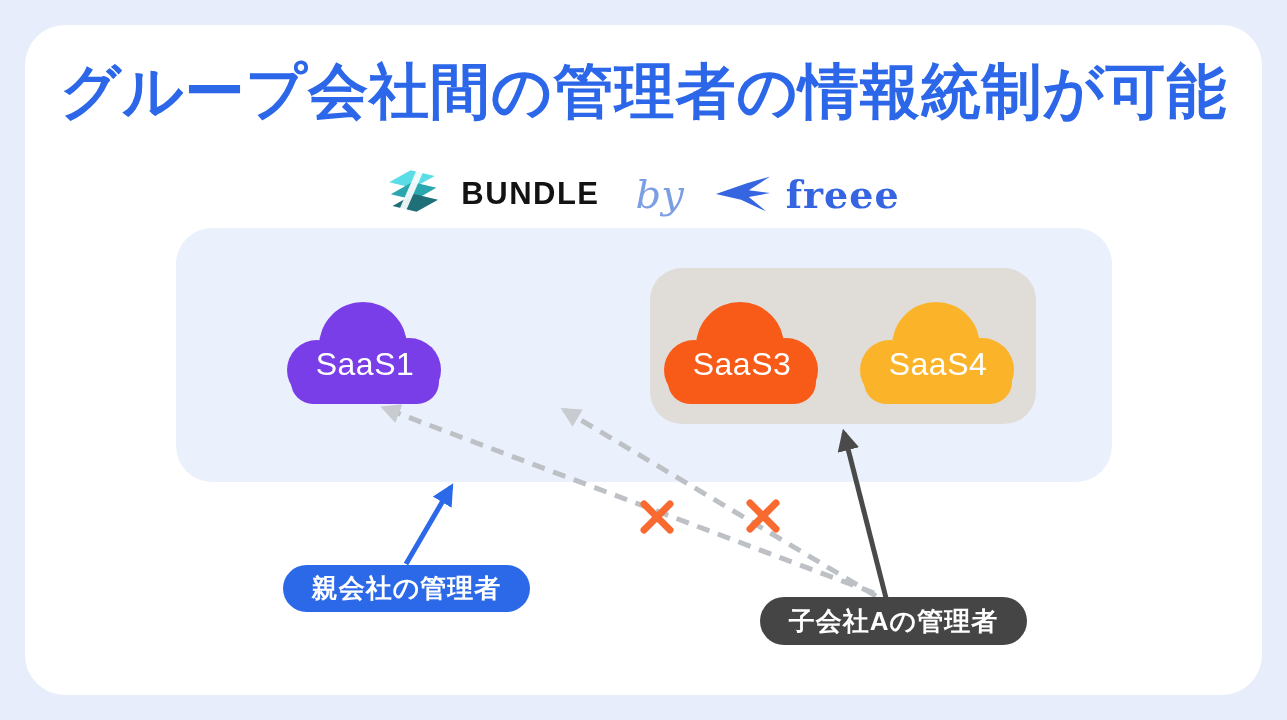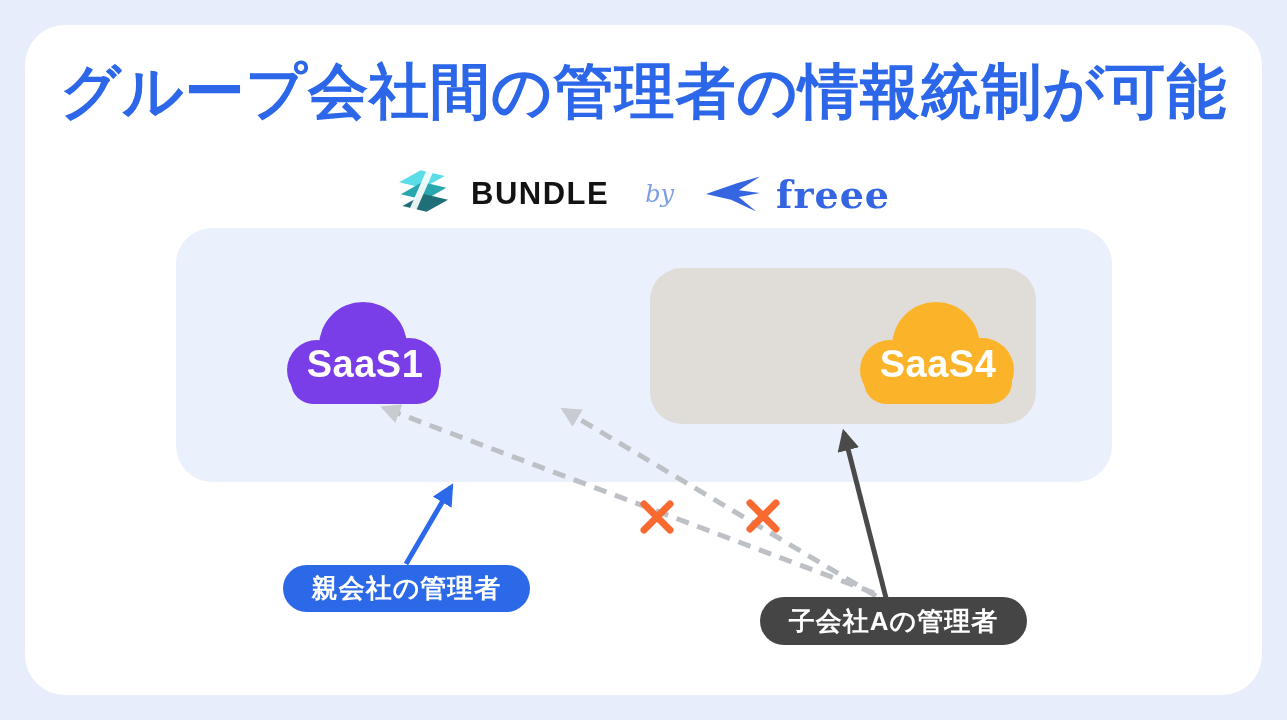--- a/index.html
+++ b/index.html
@@ -24,21 +24,21 @@
   }
   .logo-row {
     position: absolute; left: 0; top: 168px; width: 100%; height: 52px;
     display: flex; align-items: center; justify-content: center; gap: 12px;
   }
   .bundle-icon { width: 54px; height: 48px; margin-right: 8px; }
   .bundle-word {
     font-size: 31px; font-weight: bold; letter-spacing: 1.5px; color: #131313;
   }
   .by-word {
-    font-size: 24px; font-style: italic; color: #7C9FE3;
+    font-size: 40px; font-style: italic; color: #7C9FE3;
     margin-left: 24px; margin-right: 18px;
     font-family: "DejaVu Serif", "Liberation Serif", serif;
   }
   .freee-bird { width: 58px; height: 40px; margin-right: 2px; }
   .freee-word {
     font-size: 38px; font-weight: bold; color: #3565E0;
     font-family: "DejaVu Serif", "Liberation Serif", serif;
     letter-spacing: 1px;
   }
   .group-all {
@@ -50,21 +50,21 @@
     position: absolute; left: 650px; top: 268px;
     width: 386px; height: 156px;
     background: #E0DDD9; border-radius: 32px;
   }
   .cloud { position: absolute; width: 164px; height: 104px; }
   .cloud svg { position: absolute; left: 0; top: 0; width: 100%; height: 100%; }
   .cloud-label {
     position: absolute; left: 0; top: 0; width: 100%; height: 100%;
     display: flex; align-items: center; justify-content: center;
     padding-top: 24px;
-    color: #FFFFFF; font-size: 38px; font-weight: bold; letter-spacing: 0.5px;
+    color: #FFFFFF; font-size: 32px; font-weight: normal; letter-spacing: 0.5px;
   }
   .cloud1 { left: 283px; top: 300px; }
   .cloud2 { left: 466px; top: 300px; }
   .cloud3 { left: 660px; top: 300px; }
   .cloud4 { left: 856px; top: 300px; text-align: center; }
   .overlay {
     position: absolute; left: 0; top: 0; width: 1287px; height: 720px;
     pointer-events: none;
   }
   .badge {
@@ -112,20 +112,31 @@
         <circle cx="34" cy="70" r="30"></circle>
         <circle cx="80" cy="46" r="44"></circle>
         <circle cx="126" cy="70" r="32"></circle>
         <rect x="8" y="60" width="148" height="44" rx="22"></rect>
       </g>
     </svg>
     <span class="cloud-label">SaaS1</span>
   </div>
 
 
+  <div class="cloud cloud3">
+    <svg viewBox="0 0 164 104">
+      <g fill="#F85A17">
+        <circle cx="34" cy="70" r="30"></circle>
+        <circle cx="80" cy="46" r="44"></circle>
+        <circle cx="126" cy="70" r="32"></circle>
+        <rect x="8" y="60" width="148" height="44" rx="22"></rect>
+      </g>
+    </svg>
+    <span class="cloud-label">SaaS3</span>
+  </div>
 
   <div class="cloud cloud4">
     <svg viewBox="0 0 164 104">
       <g fill="#FBB42A">
         <circle cx="34" cy="70" r="30"></circle>
         <circle cx="80" cy="46" r="44"></circle>
         <circle cx="126" cy="70" r="32"></circle>
         <rect x="8" y="60" width="148" height="44" rx="22"></rect>
       </g>
     </svg>

